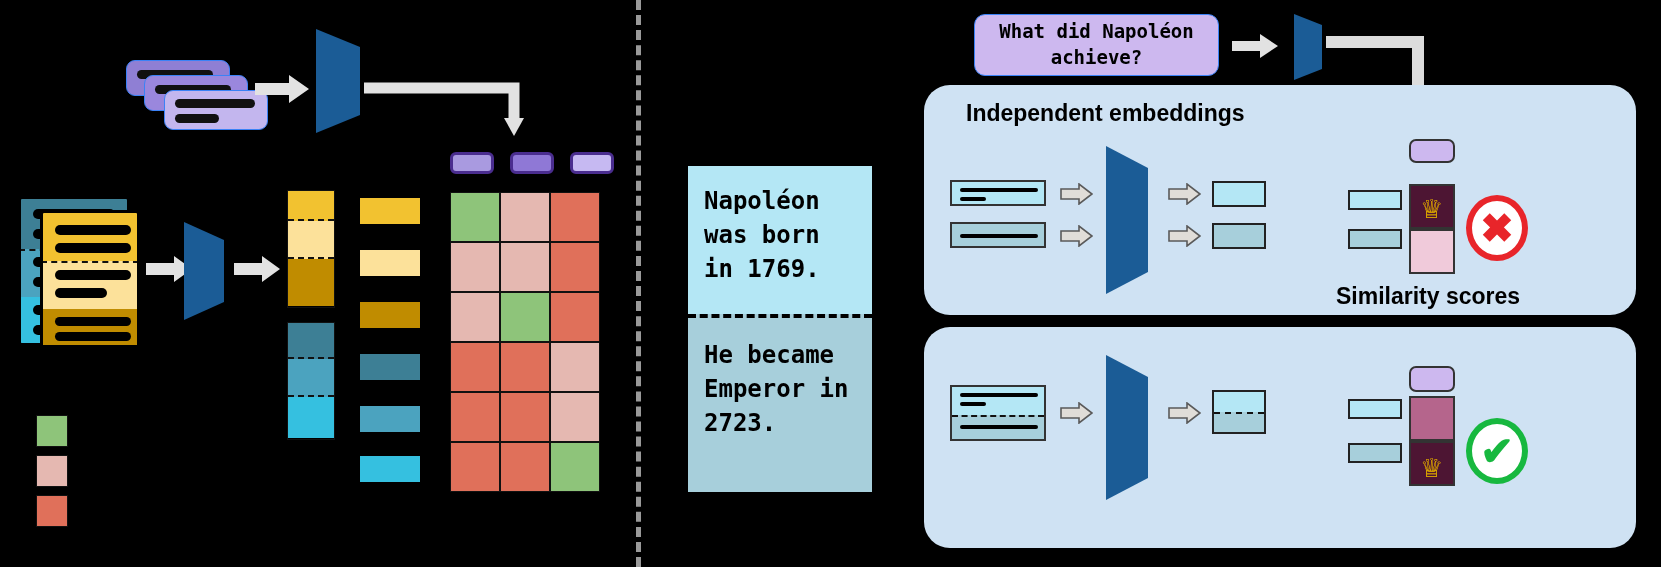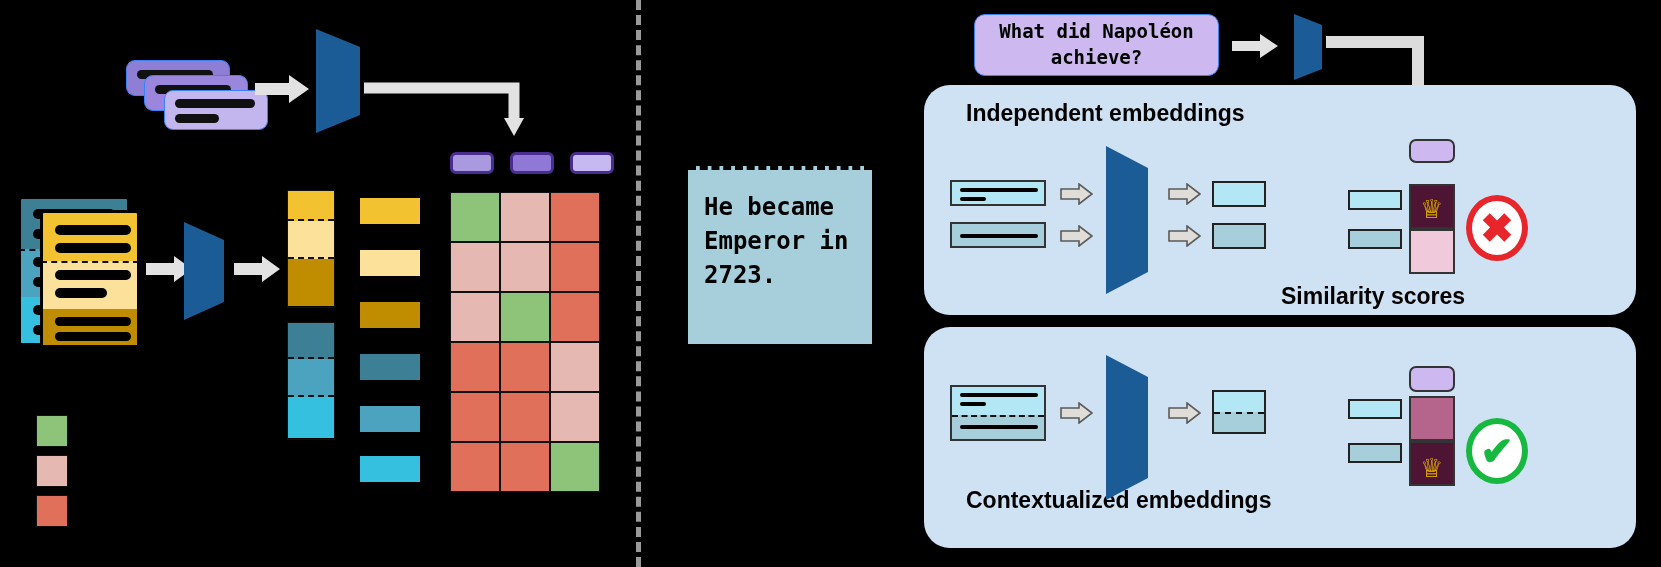--- a/index.html
+++ b/index.html
@@ -157,20 +157,25 @@
       <div class="cell" style="background: rgb(142, 196, 122);"></div>
     </div>
 
   <div class="abs legend-sw" style="left:36px;top:415px;background:#8ec47a;"></div>
   <div class="abs legend-sw" style="left:36px;top:455px;background:#e5b8b1;"></div>
   <div class="abs legend-sw" style="left:36px;top:495px;background:#e0705a;"></div>
 
   <div class="vdivider" style="left:636px;top:0;height:567px;"></div>
 
   <div id="textpanel" style="left:686px;top:164px;width:188px;height:330px;">
+    <div class="tp-seg" style="height:148px;background:#b4e7f5;">
+      <div class="tp-text">Napoléon
+was born
+in 1769.</div>
+    </div>
     <div class="tp-seg" style="height:178px;background:#a7cfdb;">
       <div class="tp-dash"></div>
       <div class="tp-text" style="padding-top:24px;">He became
 Emperor in
 2723.</div>
     </div>
   </div>
 
   <div class="abs qcard" style="left:974px;top:14px;width:245px;height:62px;background:#cdb8ef;
               display:flex;align-items:center;justify-content:center;border-radius:11px;">
@@ -231,25 +236,24 @@
 
   <div class="score-cell" style="left:1409px;top:184px;width:46px;height:45px;background:#4d1533;">
     <div class="crown" style="left:9px;top:10px;">♕</div>
   </div>
   <div class="score-cell" style="left:1409px;top:229px;width:46px;height:45px;background:#f0cada;"></div>
 
   <div class="verdict" style="left:1466px;top:195px;width:62px;height:66px;border:6px solid #e8252a;">
     <span style="color:#e8252a;font-size:40px;line-height:1;">✖</span>
   </div>
 
-  <div class="rpanel-title" style="left:1281px;top:283px;">Similarity scores</div>
+  <div class="rpanel-title" style="left:1336px;top:283px;">Similarity scores</div>
 
   <div class="rpanel" style="left:924px;top:327px;width:712px;height:221px;"></div>
 
-  <div class="rpanel-title" style="left:966px;top:487px;">Contextualized embeddings</div>
 
   <div class="emb-doc" style="left:950px;top:385px;width:96px;height:56px;background:#b4e7f5;overflow:hidden;">
     <div class="line" style="left:8px;top:6px;width:78px;height:4px;"></div>
     <div class="line" style="left:8px;top:15px;width:26px;height:4px;"></div>
     <div style="position:absolute;left:0;right:0;top:28px;bottom:0;background:#a7cfdb;border-top:2px dashed #111;"></div>
     <div class="line" style="left:8px;top:38px;width:78px;height:4px;"></div>
   </div>
 
   <svg class="abs" style="left:1060px;top:402px;" width="34" height="22" viewBox="0 0 34 22">
     <path d="M1 6 H19 V1 L32 11 L19 21 V16 H1 Z" fill="#e0ddd8" stroke="#5a5a5a" stroke-width="1.6"></path>

